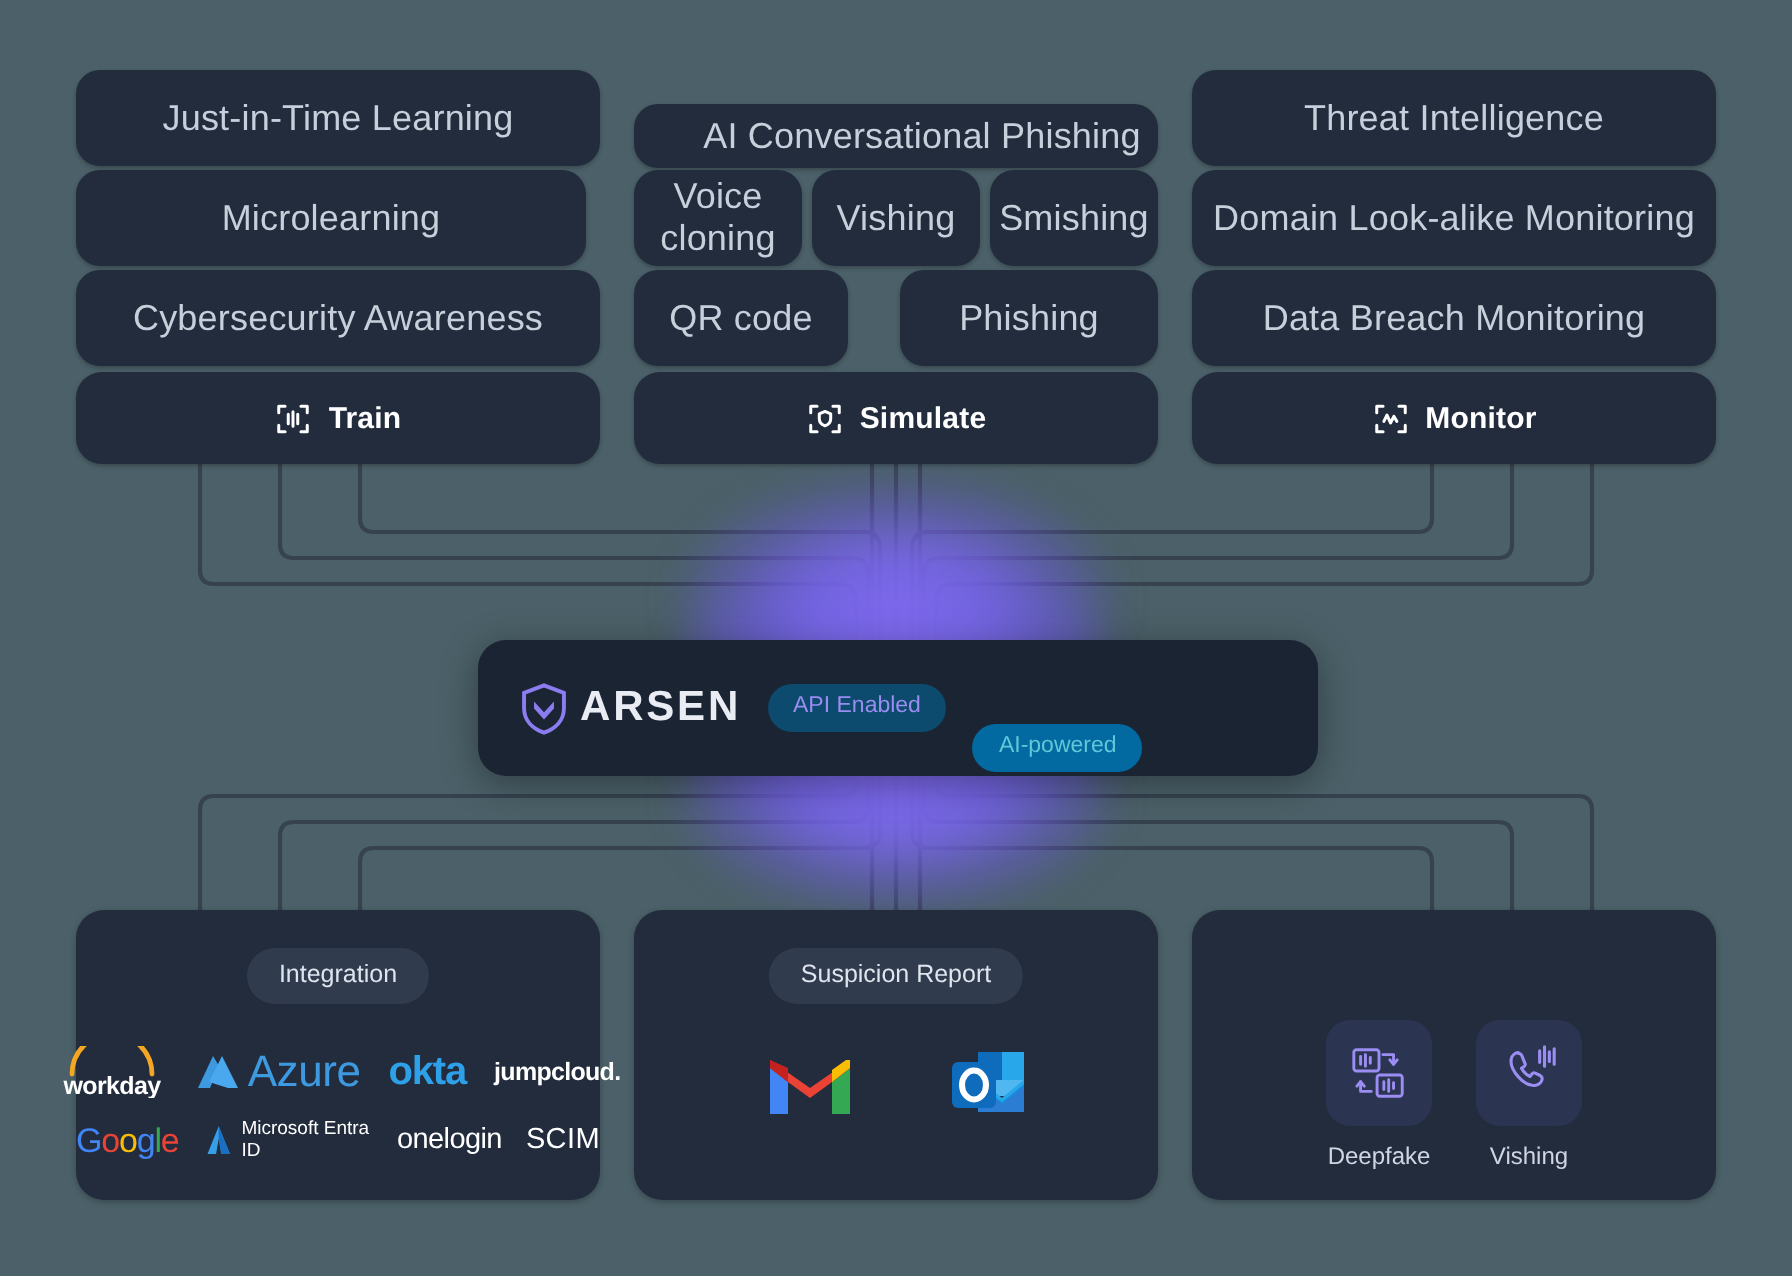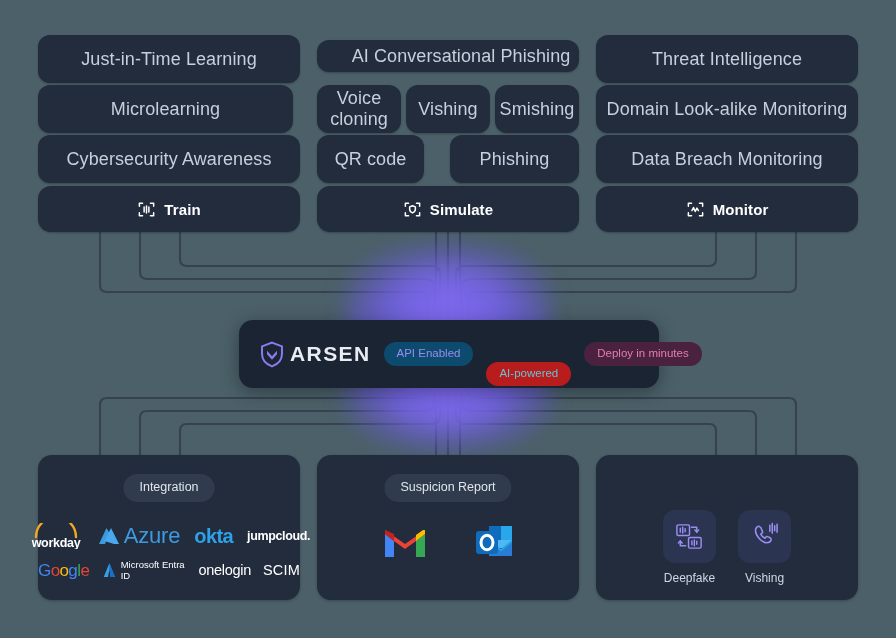--- a/index.html
+++ b/index.html
@@ -95,21 +95,21 @@
   }
   .pill {
     border-radius: 999px;
     padding: 6px 13px 7px;
     font-size: 11.5px;
     white-space: nowrap;
     line-height: 1;
     box-sizing: border-box;
   }
   .pill.api  { background: #0c4a6e; color: #9a8cf0; text-align: right; }
-  .pill.ai   { background: #b91c1c; color: #5fc7d8; margin-top: 40px; }
+  .pill.ai   { background: #0369a1; color: #5fc7d8; margin-top: 40px; }
   .pill.dep  { background: #4a2240; color: #e07fb0; }
 
   
   .panel {
     position: absolute;
     background: #222c3d;
     border-radius: 14px;
     box-sizing: border-box;
     box-shadow: 0 1px 3px rgba(0,0,0,0.25);
   }
@@ -209,21 +209,21 @@
     <span>Cybersecurity Awareness</span>
   </div>
   <div class="card action" style="left:38px; top:186px; width:262px; height:46px;">
     <svg width="19" height="19" viewBox="0 0 24 24" fill="none" stroke="#ffffff" stroke-width="1.9" stroke-linecap="round" stroke-linejoin="round">
       <path d="M3 8V4h4M21 8V4h-4M3 16v4h4M21 16v4h-4"></path>
       <path d="M9 9v6M12 7.5v9M15 9v6"></path>
     </svg>
     <span>Train</span>
   </div>
 
-  <div class="card" style="left:317px; top:40px; width:262px; height:32px;padding-left:26px;">
+  <div class="card" style="left:317px; top:52px; width:262px; height:32px;padding-left:26px;">
     <span>AI Conversational Phishing</span>
   </div>
   <div class="card" style="left:317px; top:85px; width:84px; height:48px;">
     <span>Voice cloning</span>
   </div>
   <div class="card" style="left:406px; top:85px; width:84px; height:48px;">
     <span>Vishing</span>
   </div>
   <div class="card" style="left:495px; top:85px; width:84px; height:48px;">
     <span>Smishing</span>
@@ -262,21 +262,20 @@
   <div id="center-badge">
     <div id="logo-wrap">
       <svg width="26" height="27" viewBox="0 0 24 26" fill="none">
         <path d="M12 1.6 L21.6 5.2 V12.6 C21.6 18.6 17.3 22.5 12 24.4 C6.7 22.5 2.4 18.6 2.4 12.6 V5.2 Z" stroke="#8b7cf0" stroke-width="1.9" fill="none"></path>
         <path d="M7.2 9.4 L12 14.6 L16.8 9.4 L16.8 12.8 L12 18 L7.2 12.8 Z" fill="#8b7cf0"></path>
       </svg>
       <span class="logo-text">ARSEN</span>
     </div>
     <div class="pill api">API Enabled</div>
     <div class="pill ai">AI-powered</div>
-    <div class="pill dep">Deploy in minutes</div>
   </div>
 
   <div class="panel" style="left:38px; top:455px; width:262px; height:145px;">
     <div class="panel-pill">Integration</div>
 
     <div class="logo-row" style="top:68px;">
 
       <div class="brand">
         <svg width="56" height="26" viewBox="0 0 56 26">
           <path d="M8 14 A20 20 0 0 1 48 14" stroke="#f5a623" stroke-width="2.4" fill="none" stroke-linecap="round"></path>

